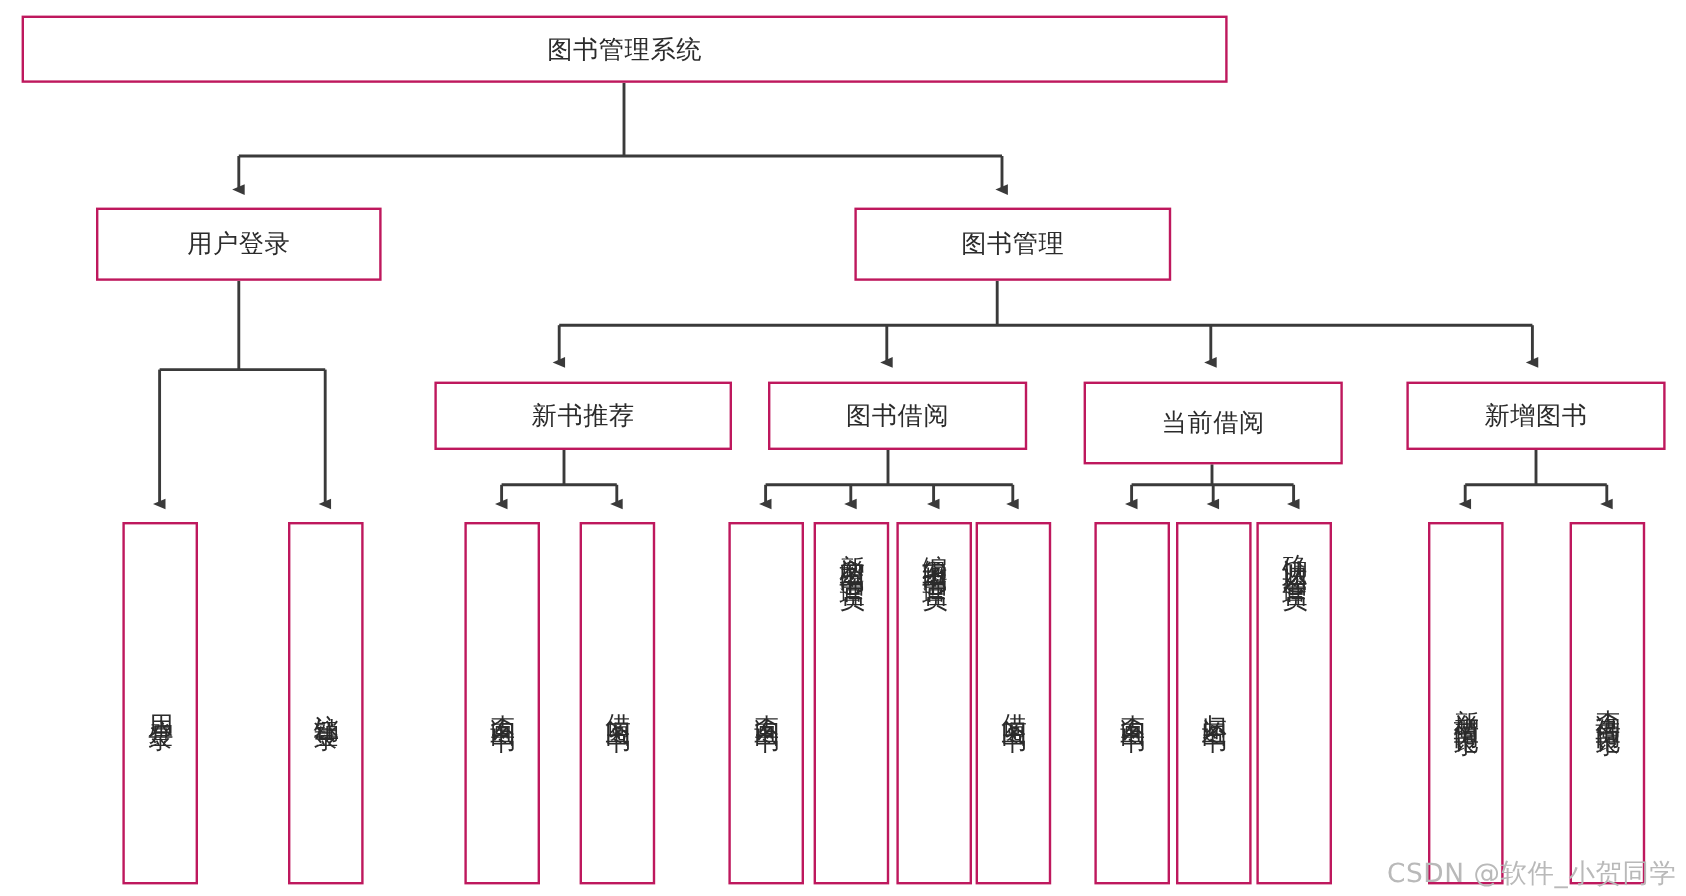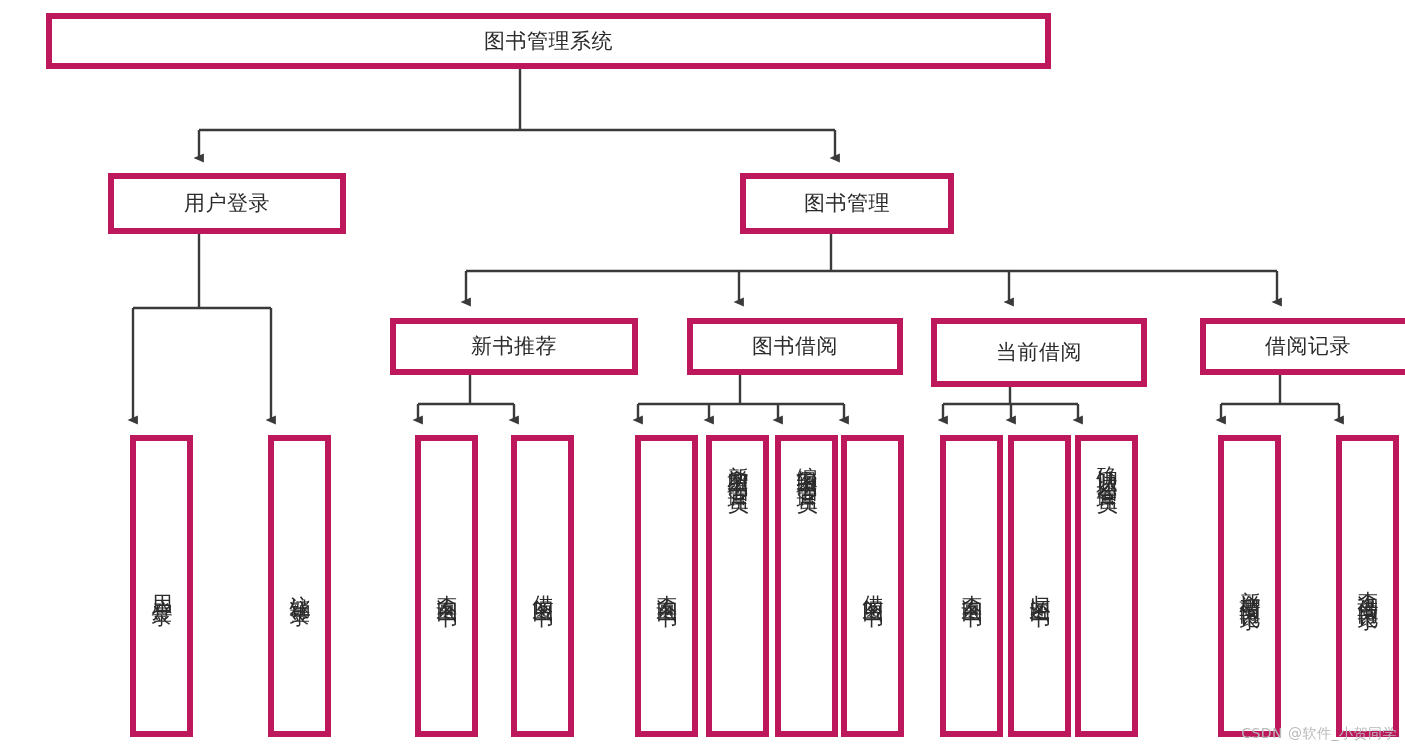--- a/index.html
+++ b/index.html
@@ -22,26 +22,25 @@
     left: 0;
     top: 0;
     width: 1405px;
     height: 747px;
     pointer-events: none;
   }
   .node {
     position: absolute;
     box-sizing: border-box;
     background: #ffffff;
-    border: 6px solid #be185d;
+    border: 2px solid #be185d;
     display: flex;
     align-items: center;
     justify-content: center;
     color: #2b2b2b;
-    margin-left: 28px;
   }
   .node .label {
     display: block;
     text-align: center;
     line-height: 1.18;
     letter-spacing: 0.5px;
   }
   
   .node.horiz .label {
     font-size: 21px;
@@ -61,21 +60,21 @@
     white-space: nowrap;
   }
   .node.vert.mid {
     align-items: center;
     padding-top: 0;
   }
   .watermark {
     position: absolute;
     right: 8px;
     bottom: 4px;
-    font-size: 14px;
+    font-size: 22px;
     color: #b9b9b9;
     white-space: nowrap;
     letter-spacing: 0.5px;
   }
 </style>
 </head>
 <body>
 
 <div id="canvas">
 
@@ -130,38 +129,38 @@
   </svg>
 
   <div class="node horiz" style="left:18px; top:13px; width:1005px; height:56px;">
     <span class="label">图书管理系统</span>
   </div>
 
   <div class="node horiz" style="left:80px; top:173px; width:238px; height:61px;">
     <span class="label">用户登录</span>
   </div>
 
-  <div class="node horiz" style="left:712px; top:173px; width:214px; height:61px;">
+  <div class="node horiz" style="left:712px; top:173px; width:264px; height:61px;">
     <span class="label">图书管理</span>
   </div>
 
   <div class="node horiz" style="left:362px; top:318px; width:248px; height:57px;">
     <span class="label">新书推荐</span>
   </div>
 
-  <div class="node horiz" style="left:659px; top:318px; width:216px; height:57px;">
+  <div class="node horiz" style="left:640px; top:318px; width:216px; height:57px;">
     <span class="label">图书借阅</span>
   </div>
 
   <div class="node horiz" style="left:903px; top:318px; width:216px; height:69px;">
     <span class="label">当前借阅</span>
   </div>
 
   <div class="node horiz" style="left:1172px; top:318px; width:216px; height:57px;">
-    <span class="label">借阅记录</span>
+    <span class="label">新增图书</span>
   </div>
 
   <div class="node vert mid" style="left:102px; top:435px; width:63px; height:302px;">
     <span class="label">用户登录</span>
   </div>
 
   <div class="node vert mid" style="left:240px; top:435px; width:63px; height:302px;">
     <span class="label">注销登录</span>
   </div>
 

